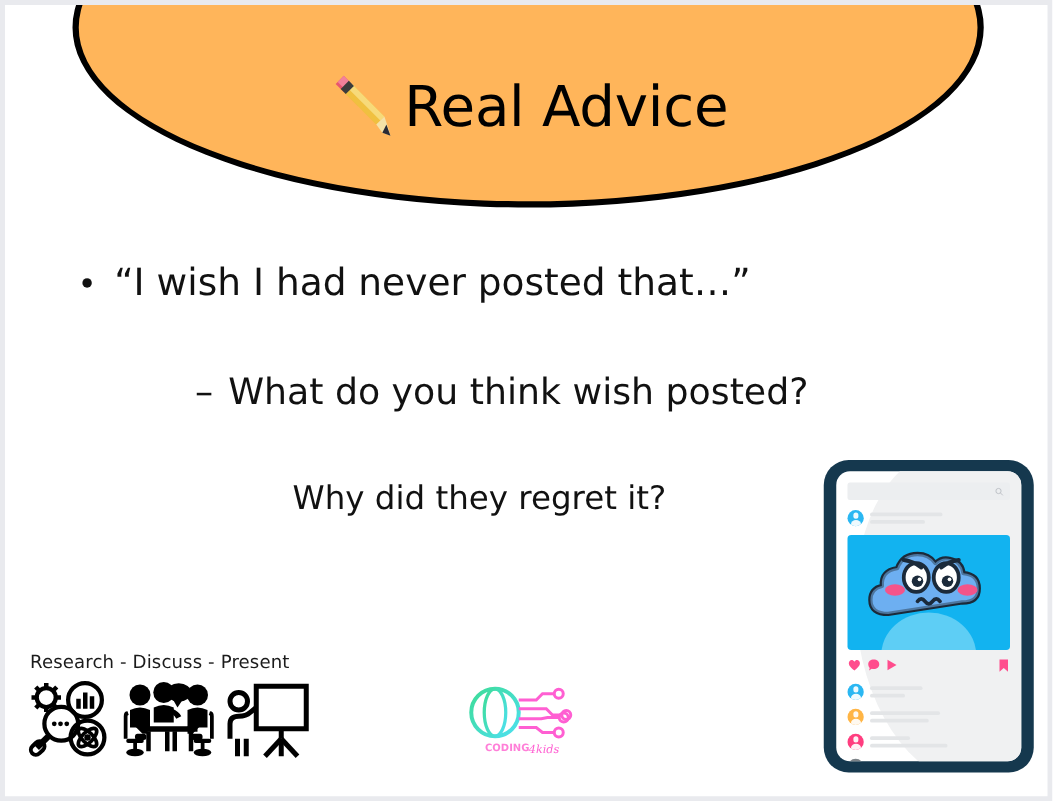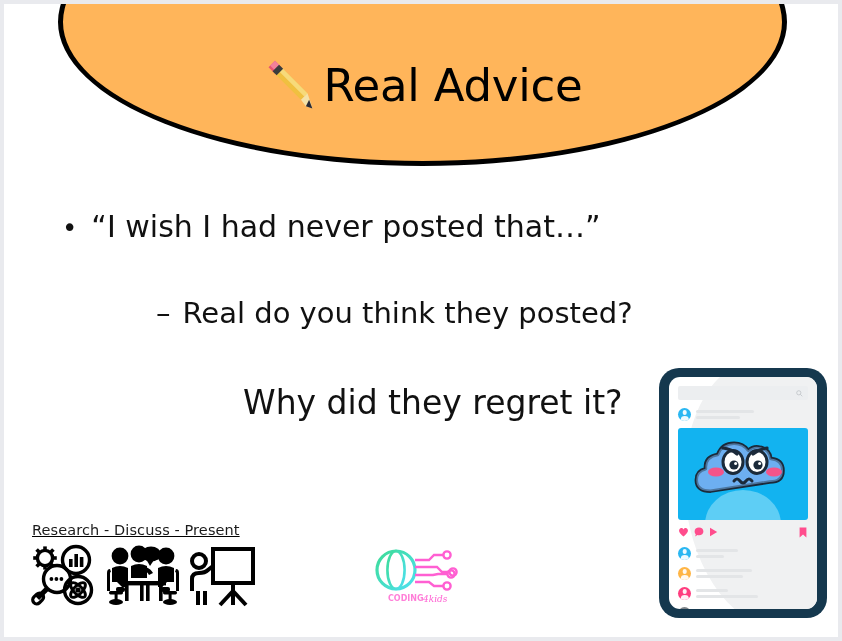--- a/index.html
+++ b/index.html
@@ -98,32 +98,31 @@
     top: 294px;
     font-size: 29px;
     display: flex;
     align-items: baseline;
     gap: 12px;
   }
   #dash-mark {
     font-size: 29px;
   }
   #bullet-line-3 {
-    left: 239px;
+    left: 230px;
     top: 381px;
-    font-size: 33px;
+    font-size: 26px;
   }
 
   
   #footer-group {
     position: absolute;
-    left: 24px;
+    left: 16px;
     top: 518px;
     width: 250px;
-    text-decoration: underline;
   }
   #footer-caption {
     font-family: "DejaVu Sans", sans-serif;
     font-size: 14.5px;
     color: #1b1b1b;
     letter-spacing: 0.1px;
     white-space: nowrap;
     margin-left: 4px;
   }
   #footer-icons {
@@ -304,21 +303,21 @@
       <div id="title-text">Real Advice</div>
     </div>
 
     <div class="body-line" id="bullet-line-1">
       <span id="bullet-dot">•</span>
       <span>“I wish I had never posted that…”</span>
     </div>
 
     <div class="body-line" id="bullet-line-2">
       <span id="dash-mark">–</span>
-      <span>Real do you think they posted?</span>
+      <span>What do you think wish posted?</span>
     </div>
 
     <div class="body-line" id="bullet-line-3">Why did they regret it?</div>
 
     <div id="footer-group">
       <div id="footer-caption">Research - Discuss - Present</div>
       <div id="footer-icons">
 
         <svg class="footer-icon" width="72" height="66" viewBox="0 0 72 66">
           <g fill="none" stroke="#000000" stroke-width="3.4">

